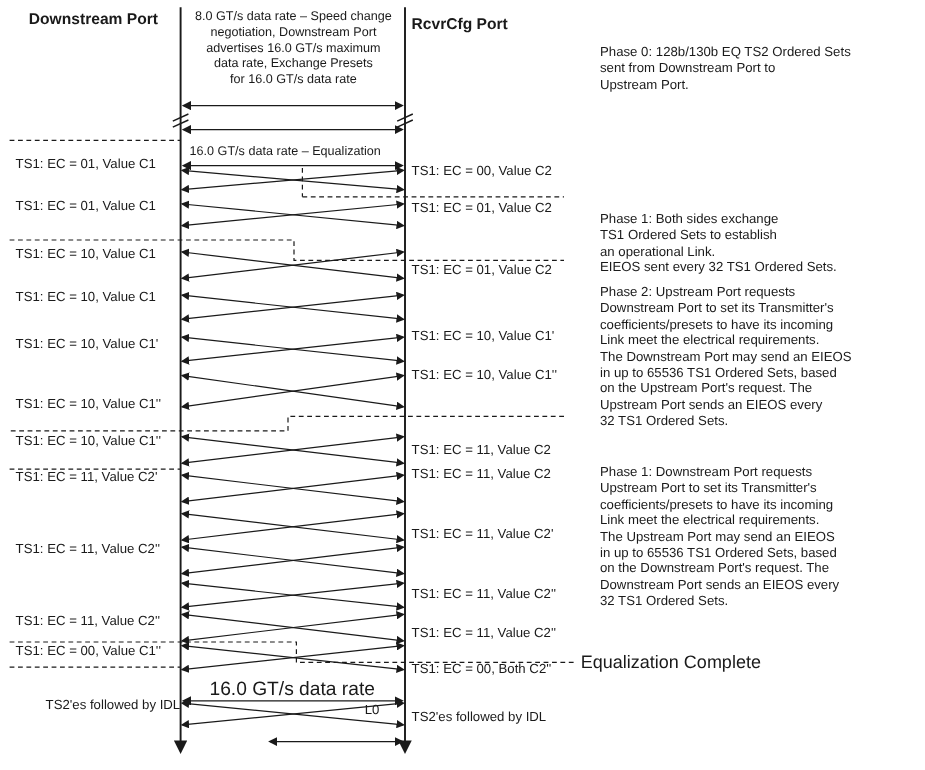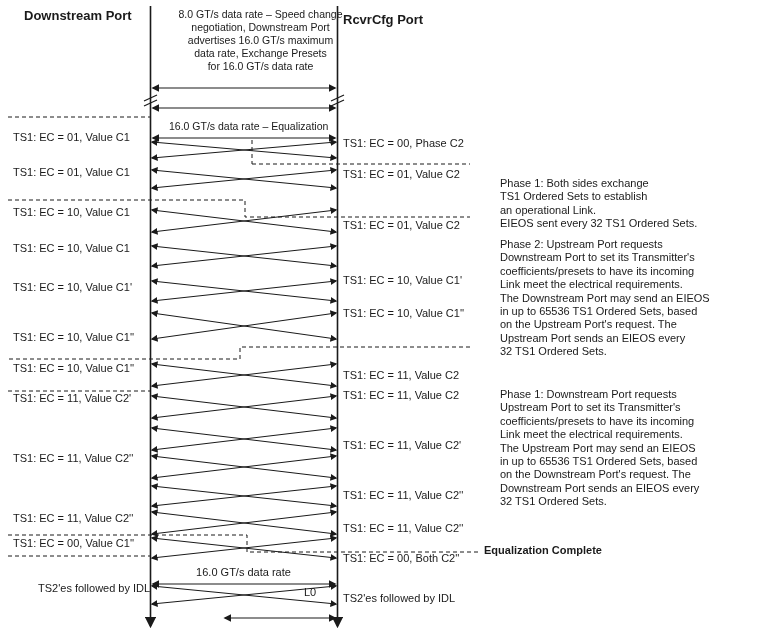--- a/index.html
+++ b/index.html
@@ -2,28 +2,28 @@
 <html><head>
 <meta charset="utf-8">
 <style>
   html,body { margin:0; padding:0; background:#fff; }
   .stage { position:relative; width:771px; height:642px; background:#ffffff;
            font-family:"Liberation Sans", sans-serif; color:#1a1a1a; overflow:hidden; }
   .layer { position:absolute; left:0; top:0; }
   .hdr  { position:absolute; font-size:13px; font-weight:bold; white-space:nowrap; }
   .msg  { position:absolute; font-size:11px; white-space:nowrap; }
   .note { position:absolute; left:153px; top:8px; width:183px; text-align:center;
-          font-size:10.5px; line-height:13px; white-space:pre-line;margin-left:16px; }
-  .eq   { position:absolute; left:169px; top:120px; font-size:10.5px; white-space:nowrap; }
-  .crate{ position:absolute; left:150px; top:566px; width:187px; text-align:center; font-size:11px; }
+          font-size:10.5px; line-height:13px; white-space:pre-line; }
+  .eq   { position:absolute; left:158px; top:120px; font-size:10.5px; white-space:nowrap; }
+  .crate{ position:absolute; left:150px; top:566px; width:187px; text-align:center; font-size:16px; }
   .l0   { position:absolute; left:280px; top:586px; width:60px; text-align:center; font-size:11px; }
   .ann  { position:absolute; width:272px; font-size:11px; line-height:13.4px;
           white-space:pre-line; margin:0; }
   .ann b{ font-weight:normal; }
-  .eqc  { position:absolute; left:484px; top:544px; font-size:11px; font-weight:bold; white-space:nowrap; }
+  .eqc  { position:absolute; left:484px; top:544px; font-size:15px; font-weight:normal; white-space:nowrap; }
 </style>
 </head>
 <body>
 
 <div class="stage">
 
   <svg class="layer" width="771" height="642" viewBox="0 0 771 642">
     <defs>
       <marker id="ah" viewBox="0 0 10 10" refX="8" refY="5" markerWidth="7" markerHeight="7" orient="auto-start-reverse">
         <path d="M0,0 L10,5 L0,10 z" fill="#1a1a1a"></path>
@@ -110,36 +110,39 @@
   <div class="msg" style="left:13px;top:242px">TS1: EC = 10, Value C1</div>
   <div class="msg" style="left:13px;top:281px">TS1: EC = 10, Value C1'</div>
   <div class="msg" style="left:13px;top:331px">TS1: EC = 10, Value C1''</div>
   <div class="msg" style="left:13px;top:362px">TS1: EC = 10, Value C1''</div>
   <div class="msg" style="left:13px;top:392px">TS1: EC = 11, Value C2'</div>
   <div class="msg" style="left:13px;top:452px">TS1: EC = 11, Value C2''</div>
   <div class="msg" style="left:13px;top:512px">TS1: EC = 11, Value C2''</div>
   <div class="msg" style="left:13px;top:537px">TS1: EC = 00, Value C1''</div>
   <div class="msg" style="left:38px;top:582px">TS2'es followed by IDL</div>
 
-  <div class="msg" style="left:343px;top:137px">TS1: EC = 00, Phase C2</div>
+  <div class="msg" style="left:343px;top:137px">TS1: EC = 00, Value C2</div>
   <div class="msg" style="left:343px;top:168px">TS1: EC = 01, Value C2</div>
   <div class="msg" style="left:343px;top:219px">TS1: EC = 01, Value C2</div>
   <div class="msg" style="left:343px;top:274px">TS1: EC = 10, Value C1'</div>
   <div class="msg" style="left:343px;top:307px">TS1: EC = 10, Value C1''</div>
   <div class="msg" style="left:343px;top:369px">TS1: EC = 11, Value C2</div>
   <div class="msg" style="left:343px;top:389px">TS1: EC = 11, Value C2</div>
   <div class="msg" style="left:343px;top:439px">TS1: EC = 11, Value C2'</div>
   <div class="msg" style="left:343px;top:489px">TS1: EC = 11, Value C2''</div>
   <div class="msg" style="left:343px;top:522px">TS1: EC = 11, Value C2''</div>
   <div class="msg" style="left:343px;top:552px">TS1: EC = 00, Both C2''</div>
   <div class="msg" style="left:343px;top:592px">TS2'es followed by IDL</div>
 
   <div class="crate">16.0 GT/s data rate</div>
   <div class="l0">L0</div>
 
+  <p class="ann" style="left:500px;top:38px"><span>Phase 0</span><span>: 128b/130b EQ TS2 Ordered Sets
+sent from Downstream Port to
+Upstream Port.</span></p>
 
   <p class="ann" style="left:500px;top:177px"><b>Phase 1</b><span>: Both sides exchange
 TS1 Ordered Sets to establish
 an operational Link.
 EIEOS sent every 32 TS1 Ordered Sets.</span></p>
 
   <p class="ann" style="left:500px;top:238px"><b>Phase 2</b><span>: Upstream Port requests
 Downstream Port to set its Transmitter's
 coefficients/presets to have its incoming
 Link meet the electrical requirements.

